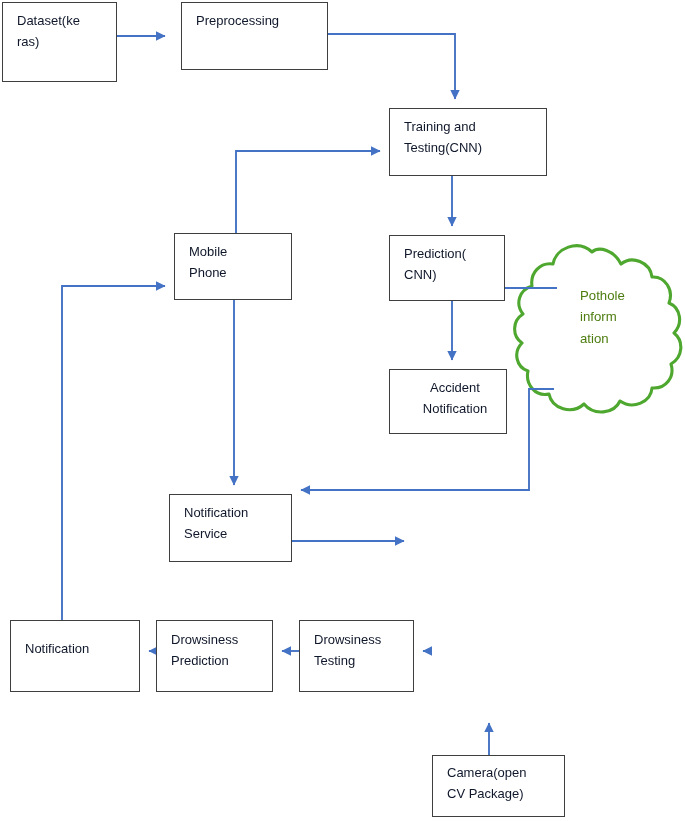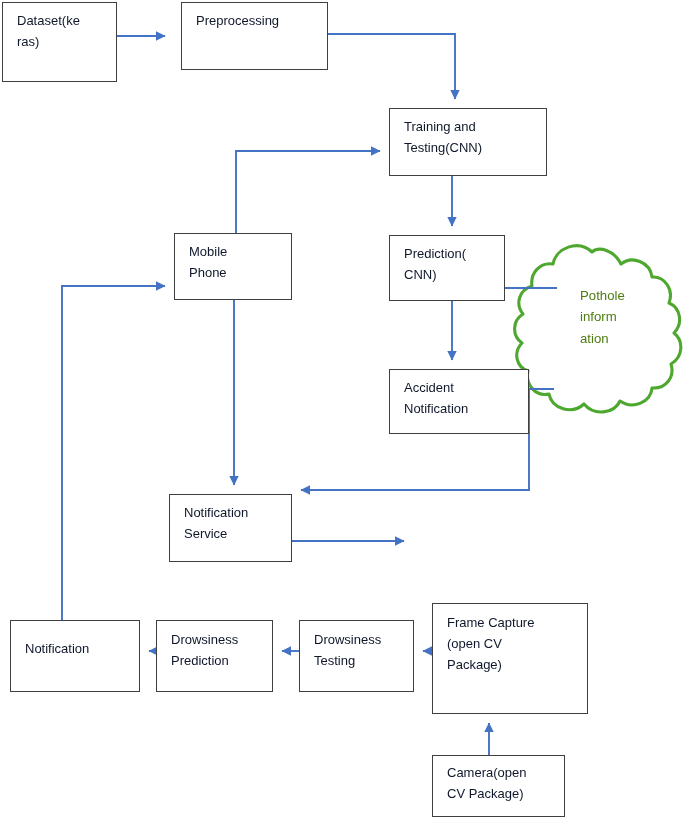--- a/index.html
+++ b/index.html
@@ -130,35 +130,32 @@
   <div class="node" style="left:389px;top:108px;width:158px;height:68px;">Training and
 Testing(CNN)</div>
 
   <div class="node" style="left:389px;top:235px;width:116px;height:66px;">Prediction(
 CNN)</div>
 
   <div class="cloud-label" style="left:580px;top:285px;width:70px;">Pothole
 inform
 ation</div>
 
-  <div class="node" style="left:389px;top:369px;width:140px;height:65px;">Accident
+  <div class="node" style="left:389px;top:369px;width:118px;height:65px;text-align:center;">Accident
 Notification</div>
 
   <div class="node" style="left:169px;top:494px;width:123px;height:68px;">Notification
 Service</div>
 
 
   <div class="node" style="left:10px;top:620px;width:130px;height:72px;padding-top:17px;">Notification</div>
 
   <div class="node" style="left:156px;top:620px;width:117px;height:72px;padding-top:8px;">Drowsiness
 Prediction</div>
 
   <div class="node" style="left:299px;top:620px;width:115px;height:72px;padding-top:8px;">Drowsiness
 Testing</div>
 
-  <div class="node" style="left:432px;top:603px;width:156px;height:111px;padding-top:8px;">Frame Capture
-(open CV
-Package)</div>
 
   <div class="node" style="left:432px;top:755px;width:133px;height:62px;padding-top:6px;">Camera(open
 CV Package)</div>
 
 </div>
 
 </body></html>

